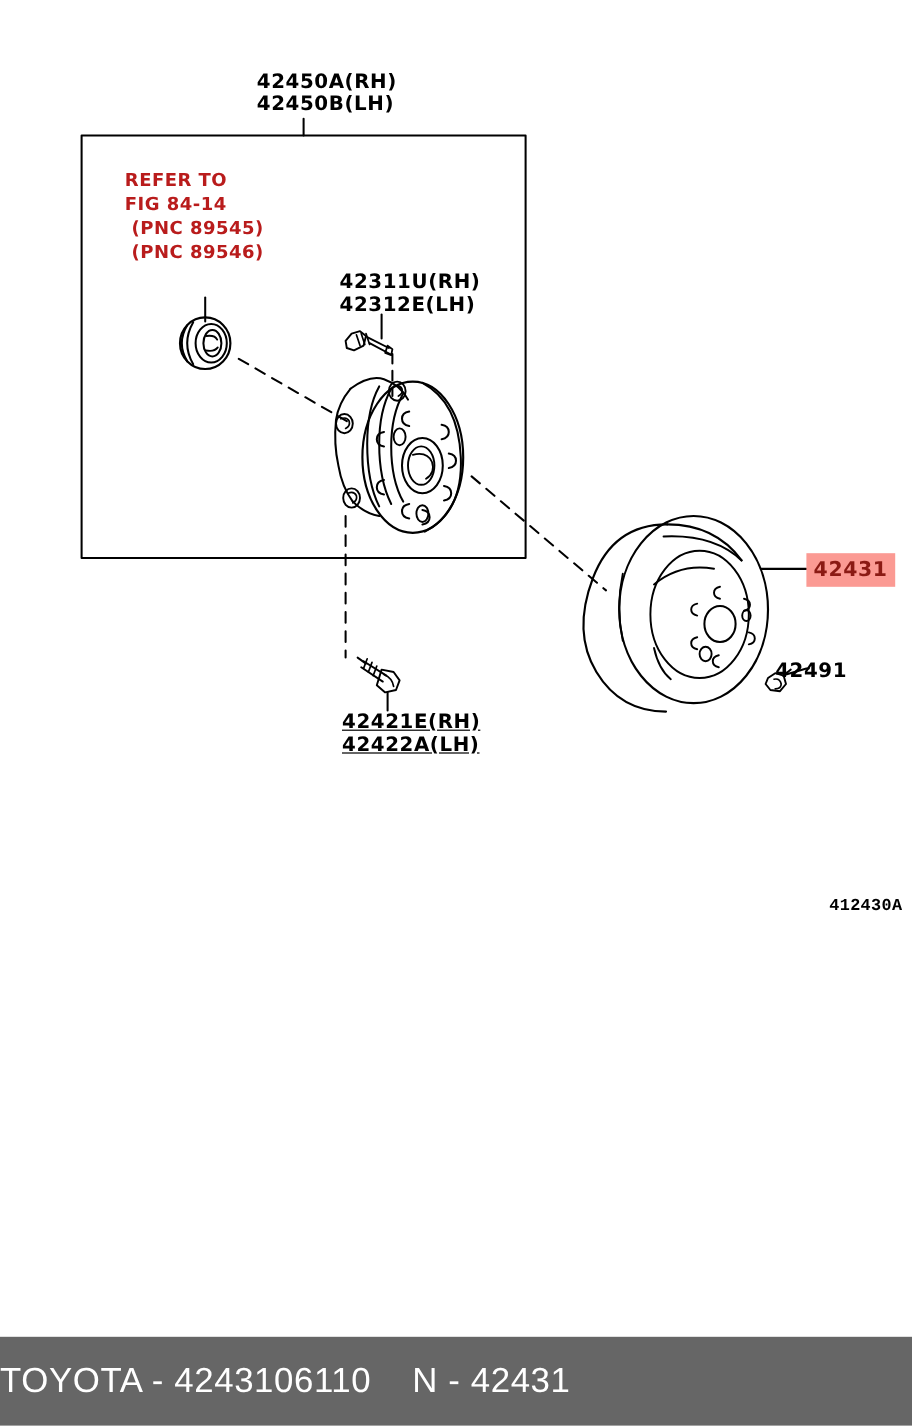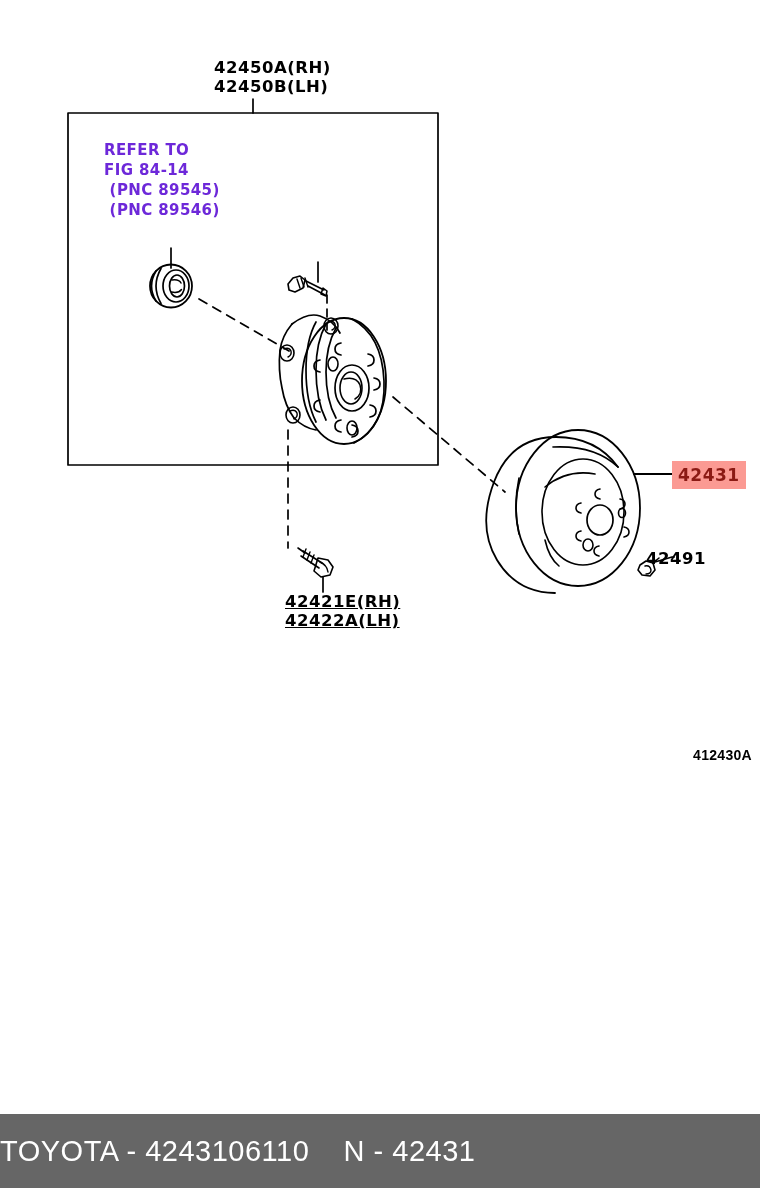--- a/index.html
+++ b/index.html
@@ -43,21 +43,21 @@
   }
   .callout.two-line { line-height: 19px; }
 
   
   .refer-note {
     position: absolute;
     font-family: "DejaVu Sans", sans-serif;
     font-weight: bold;
     font-size: 15px;
     letter-spacing: 0.4px;
-    color: #6d28d9;
+    color: #b91c1c;
     white-space: pre;
     line-height: 20px;
   }
 
   
   .callout-highlight {
     position: absolute;
     background: #fb9a93;
     color: #8b1a14;
     font-family: "DejaVu Sans", sans-serif;
@@ -67,21 +67,21 @@
     padding: 4px 6px 4px 6px;
     white-space: pre;
     line-height: 20px;
   }
 
   
   .figure-id {
     position: absolute;
     right: 8px;
     bottom: 78px;
-    font-family: Liberation Sans, sans-serif;
+    font-family: Liberation Mono, monospace;
     font-weight: bold;
     font-size: 14px;
     color: #000000;
     letter-spacing: 0.3px;
     white-space: pre;
   }
 
   
   #footer-bar {
     position: absolute;
@@ -246,20 +246,22 @@
   </svg>
 
   <div class="callout two-line" style="left:214px; top:58px;">42450A(RH)
 42450B(LH)</div>
 
   <div class="refer-note" style="left:104px; top:140px;">REFER TO
 FIG 84-14
  (PNC 89545)
  (PNC 89546)</div>
 
+  <div class="callout two-line" style="left:283px; top:225px;">42311U(RH)
+42312E(LH)</div>
 
   <div class="callout two-line" style="left:285px; top:592px;text-decoration:underline;">42421E(RH)
 42422A(LH)</div>
 
   <div class="callout-highlight" style="left:672px; top:461px;">42431</div>
 
   <div class="callout" style="left:646px; top:549px;">42491</div>
 
   <div class="figure-id">412430A</div>
 

